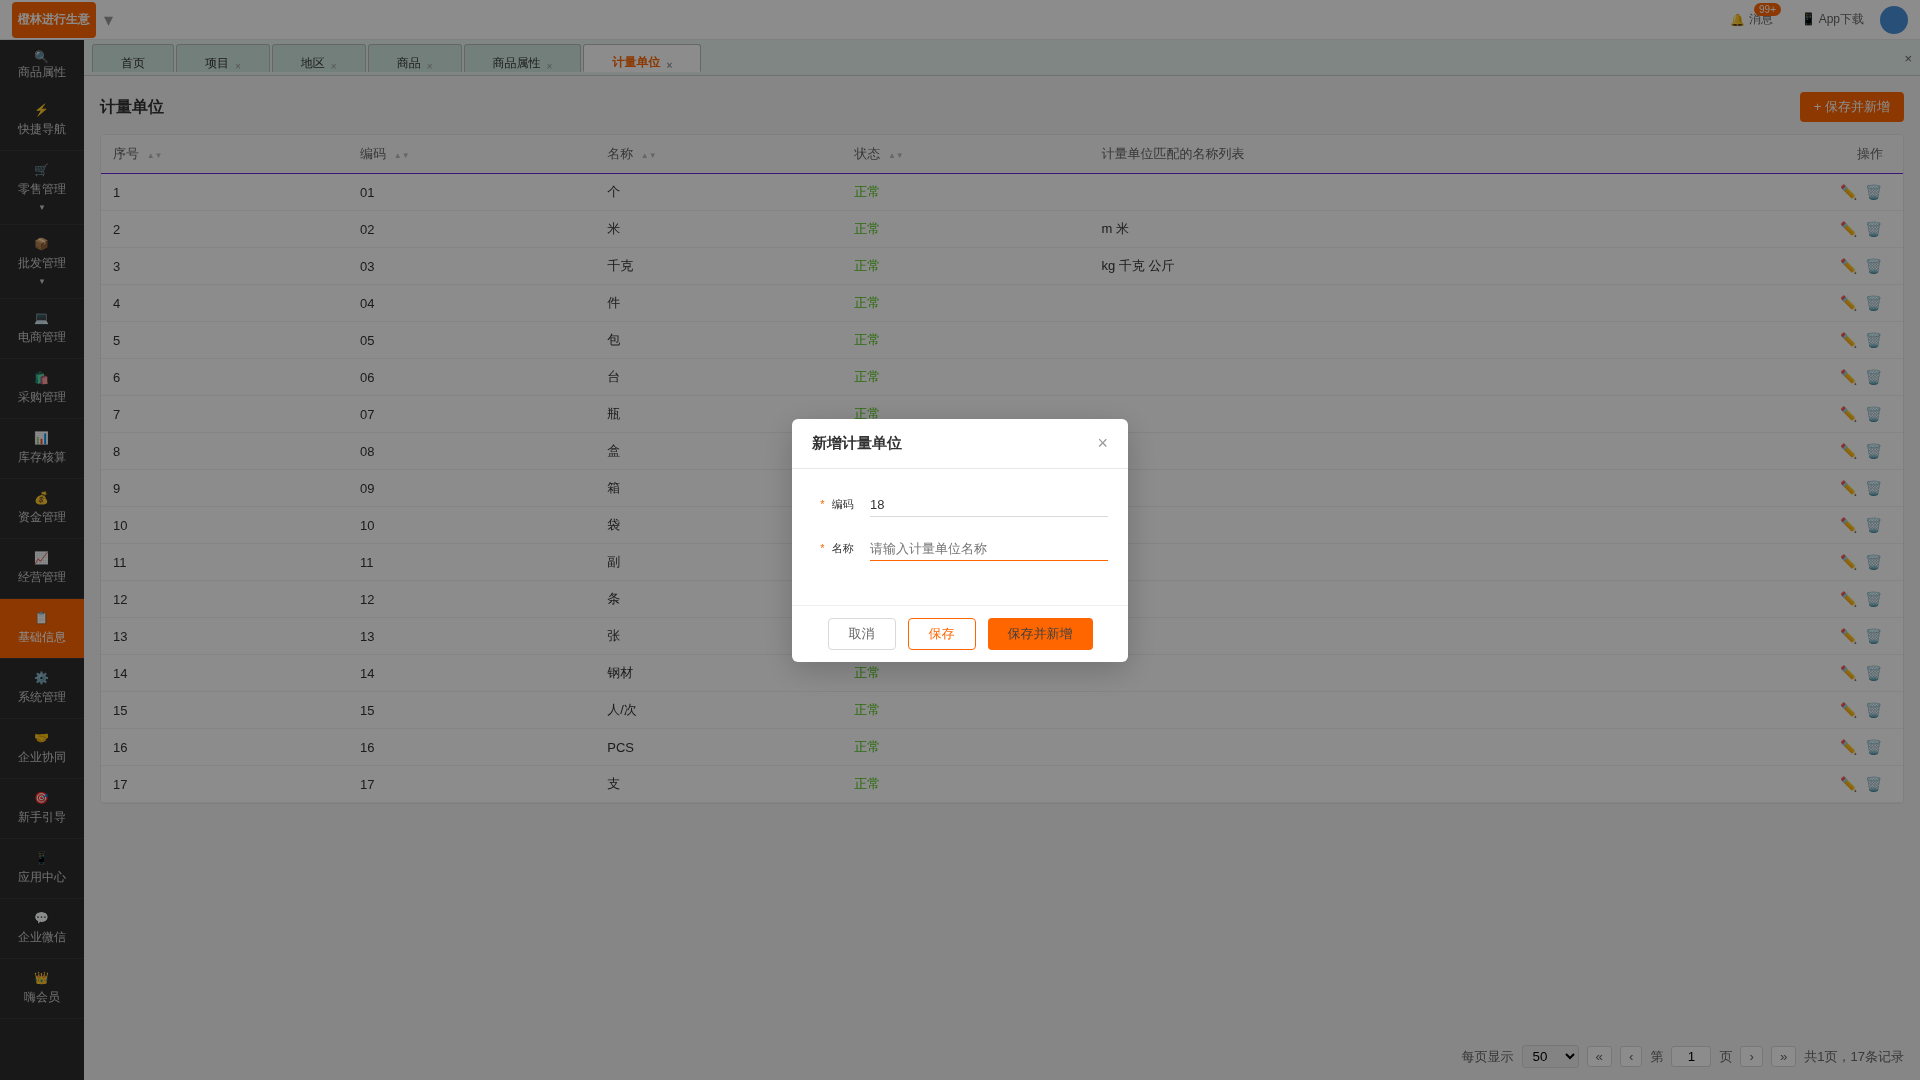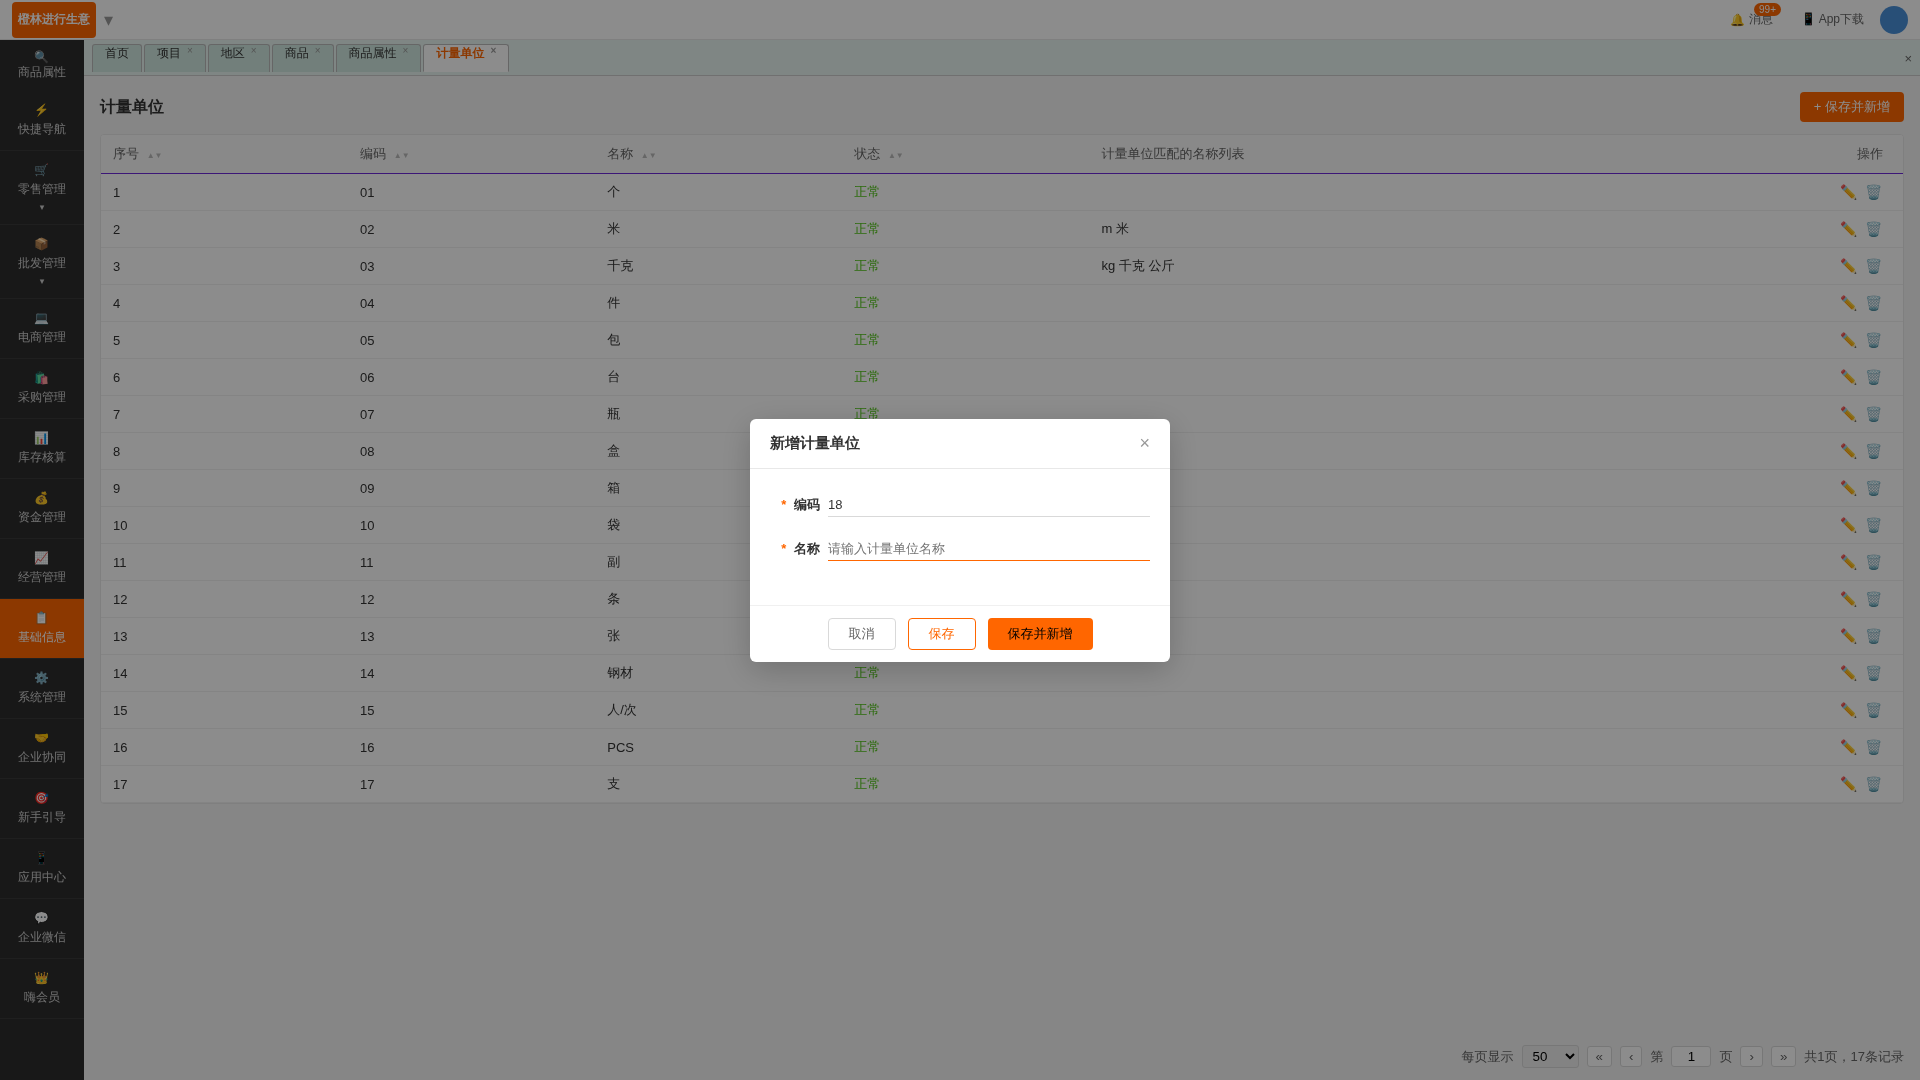--- a/index.html
+++ b/index.html
@@ -22,21 +22,21 @@
     .sidebar { width: 84px; background: #2d2d2d; color: #ccc; display: flex; flex-direction: column; flex-shrink: 0; overflow-y: auto; }
     .sidebar-item { padding: 12px 6px; text-align: center; font-size: 12px; cursor: pointer; border-bottom: 1px solid #3a3a3a; display: flex; flex-direction: column; align-items: center; gap: 4px; }
     .sidebar-item.active { background: #f60; color: #fff; }
     .sidebar-search { padding: 10px 6px; text-align: center; font-size: 12px; cursor: pointer; color: #ccc; }
 
     
     .content-area { flex: 1; display: flex; flex-direction: column; overflow: hidden; }
 
     
     .tab-bar { height: 36px; background: #e8f4f0; display: flex; align-items: center; padding: 0 8px; gap: 2px; border-bottom: 1px solid #ccc; flex-shrink: 0; position: relative; }
-    .tab { height: 28px; padding: 0 12px; border-radius: 3px 3px 0 0; display: flex; align-items: flex-start; gap: 6px; cursor: pointer; font-size: 12px; background: #d0e8e0; color: #333; border: 1px solid #bbb; border-bottom: none; }
+    .tab { height: 28px; padding: 0 28px; border-radius: 3px 3px 0 0; display: flex; align-items: flex-end; gap: 6px; cursor: pointer; font-size: 12px; background: #d0e8e0; color: #333; border: 1px solid #bbb; border-bottom: none; }
     .tab.active { background: #fff; border-bottom: 1px solid #fff; color: #f60; font-weight: bold; }
     .tab .close-icon { font-size: 10px; color: #999; cursor: pointer; }
     .tab-close-all { position: absolute; right: 8px; top: 50%; transform: translateY(-50%); cursor: pointer; color: #666; }
 
     
     .page-content { flex: 1; padding: 16px; overflow-y: auto; background: #f5f5f5; }
     .page-header { display: flex; justify-content: space-between; align-items: center; margin-bottom: 12px; }
     .page-title { font-size: 16px; font-weight: bold; color: #333; }
     .add-btn { background: #f60; color: #fff; border: none; border-radius: 4px; padding: 6px 14px; cursor: pointer; font-size: 13px; }
 
@@ -55,34 +55,34 @@
     .pagination { display: flex; justify-content: flex-end; align-items: center; padding: 12px 16px; background: #f5f5f5; gap: 8px; font-size: 13px; color: #666; }
     .pagination select { border: 1px solid #d9d9d9; border-radius: 3px; padding: 2px 6px; }
     .pagination-btn { border: 1px solid #d9d9d9; background: #fff; border-radius: 3px; padding: 2px 8px; cursor: pointer; color: #666; }
     .pagination-btn:disabled { color: #ccc; cursor: default; }
     .page-input { width: 40px; border: 1px solid #d9d9d9; border-radius: 3px; padding: 2px 4px; text-align: center; }
 
     
     .overlay { position: fixed; top: 0; left: 0; width: 100%; height: 100%; background: rgba(0,0,0,0.45); z-index: 100; display: flex; align-items: center; justify-content: center; }
 
     
-    .modal { background: #fff; border-radius: 6px; width: 420px; box-shadow: 0 8px 32px rgba(0,0,0,0.2); overflow: hidden; }
+    .modal { background: #fff; border-radius: 6px; width: 336px; box-shadow: 0 8px 32px rgba(0,0,0,0.2); overflow: hidden; }
     .modal-header { padding: 14px 20px; border-bottom: 1px solid #e8e8e8; display: flex; justify-content: space-between; align-items: center; }
     .modal-title { font-size: 15px; font-weight: bold; color: #333; }
     .modal-close { cursor: pointer; color: #999; font-size: 18px; }
     .modal-body { padding: 24px 20px; }
     .form-row { display: flex; align-items: center; margin-bottom: 20px; gap: 8px; }
-    .form-label { width: 50px; text-align: right; font-size: 13px; color: #333; flex-shrink: 0; font-weight: bold; }
+    .form-label { width: 50px; text-align: center; font-size: 11px; color: #333; flex-shrink: 0; }
     .required { color: #f60; margin-right: 4px; }
     .form-input { flex: 1; border: none; border-bottom: 1px solid #d9d9d9; padding: 4px 0; font-size: 13px; outline: none; color: #333; }
     .form-input.placeholder { color: #bbb; border-bottom-color: #f60; }
     .modal-footer { padding: 12px 6px; display: flex; justify-content: center; gap: 12px; border-top: 1px solid #f0f0f0; }
     .btn-cancel { border: 1px solid #d9d9d9; background: #fff; border-radius: 4px; padding: 6px 20px; cursor: pointer; color: #666; font-size: 13px; }
     .btn-save { border: 1px solid #f60; background: #fff; border-radius: 4px; padding: 6px 20px; cursor: pointer; color: #f60; font-size: 13px; }
-    .btn-save-new { border: none; background: #f60; border-radius: 4px; padding: 6px 20px; cursor: pointer; color: #000000; font-size: 13px; }
+    .btn-save-new { border: none; background: #f60; border-radius: 4px; padding: 6px 20px; cursor: pointer; color: #404040; font-size: 13px; }
   </style>
 </head>
 <body>
 
 <div class="header">
   <div class="header-left">
     <div class="logo">
       <span>橙林进行生意</span>
     </div>
     <div style="color:#999;font-size:18px;cursor:pointer;">▾</div>

